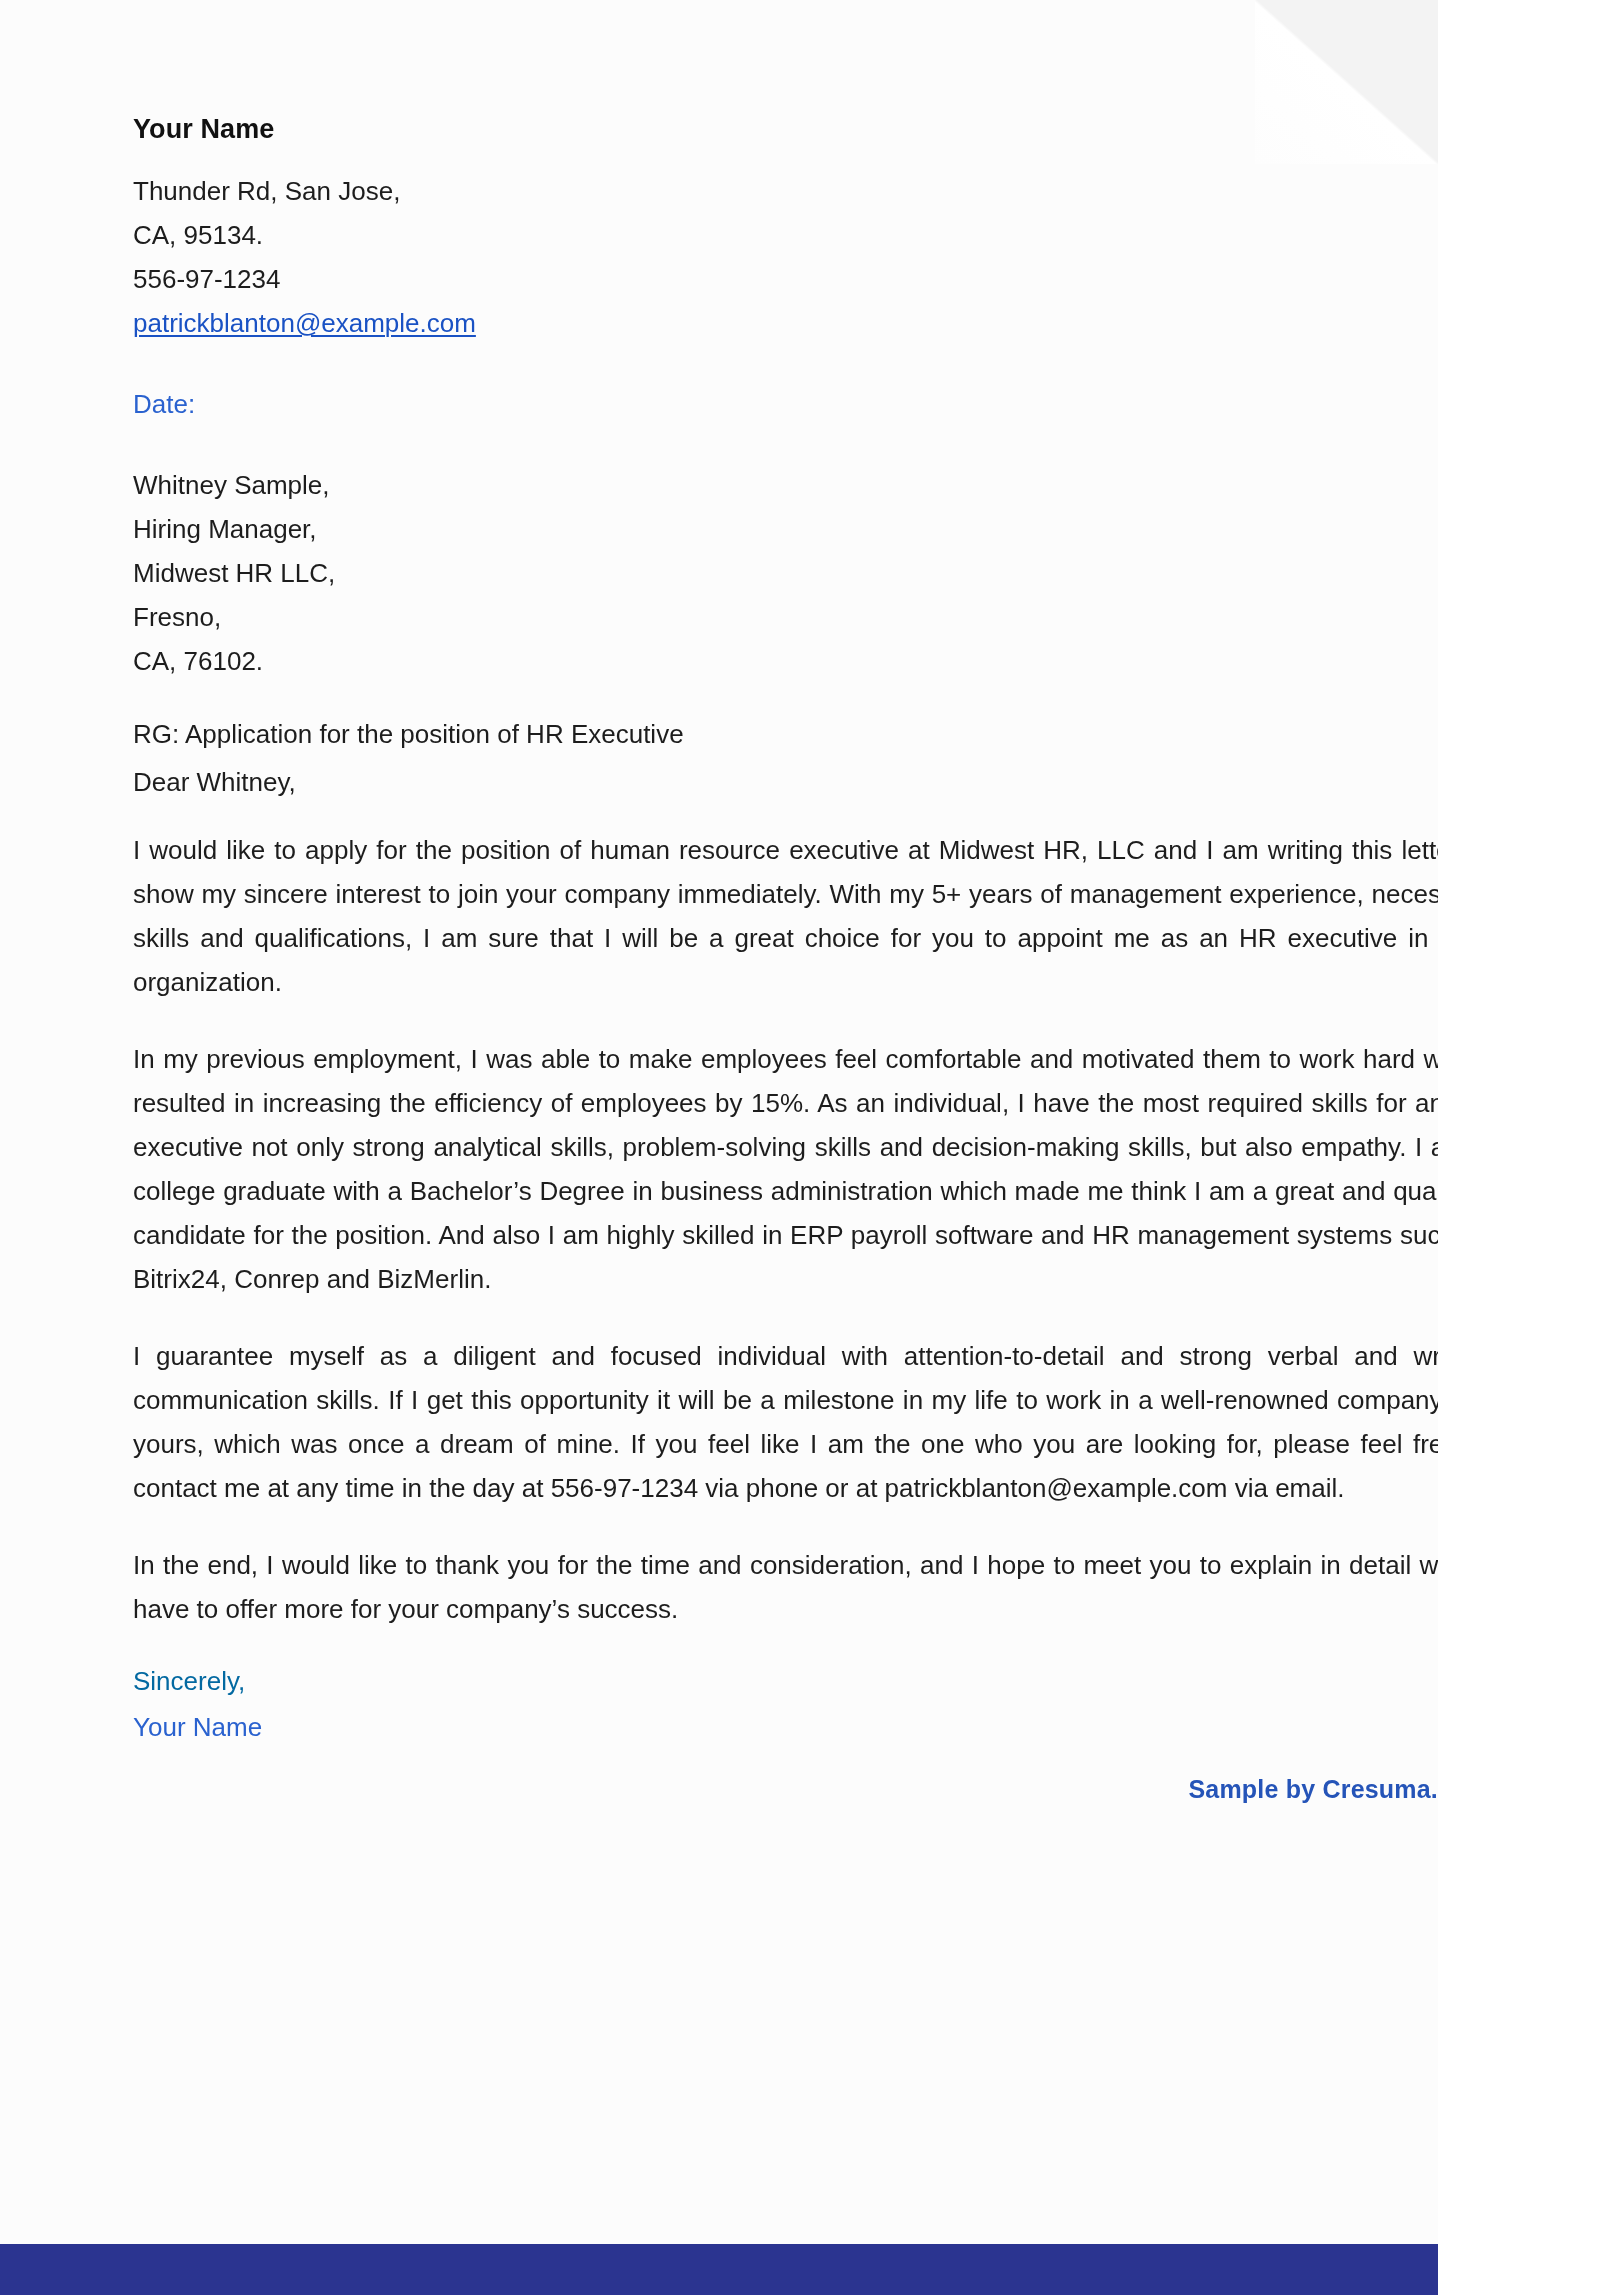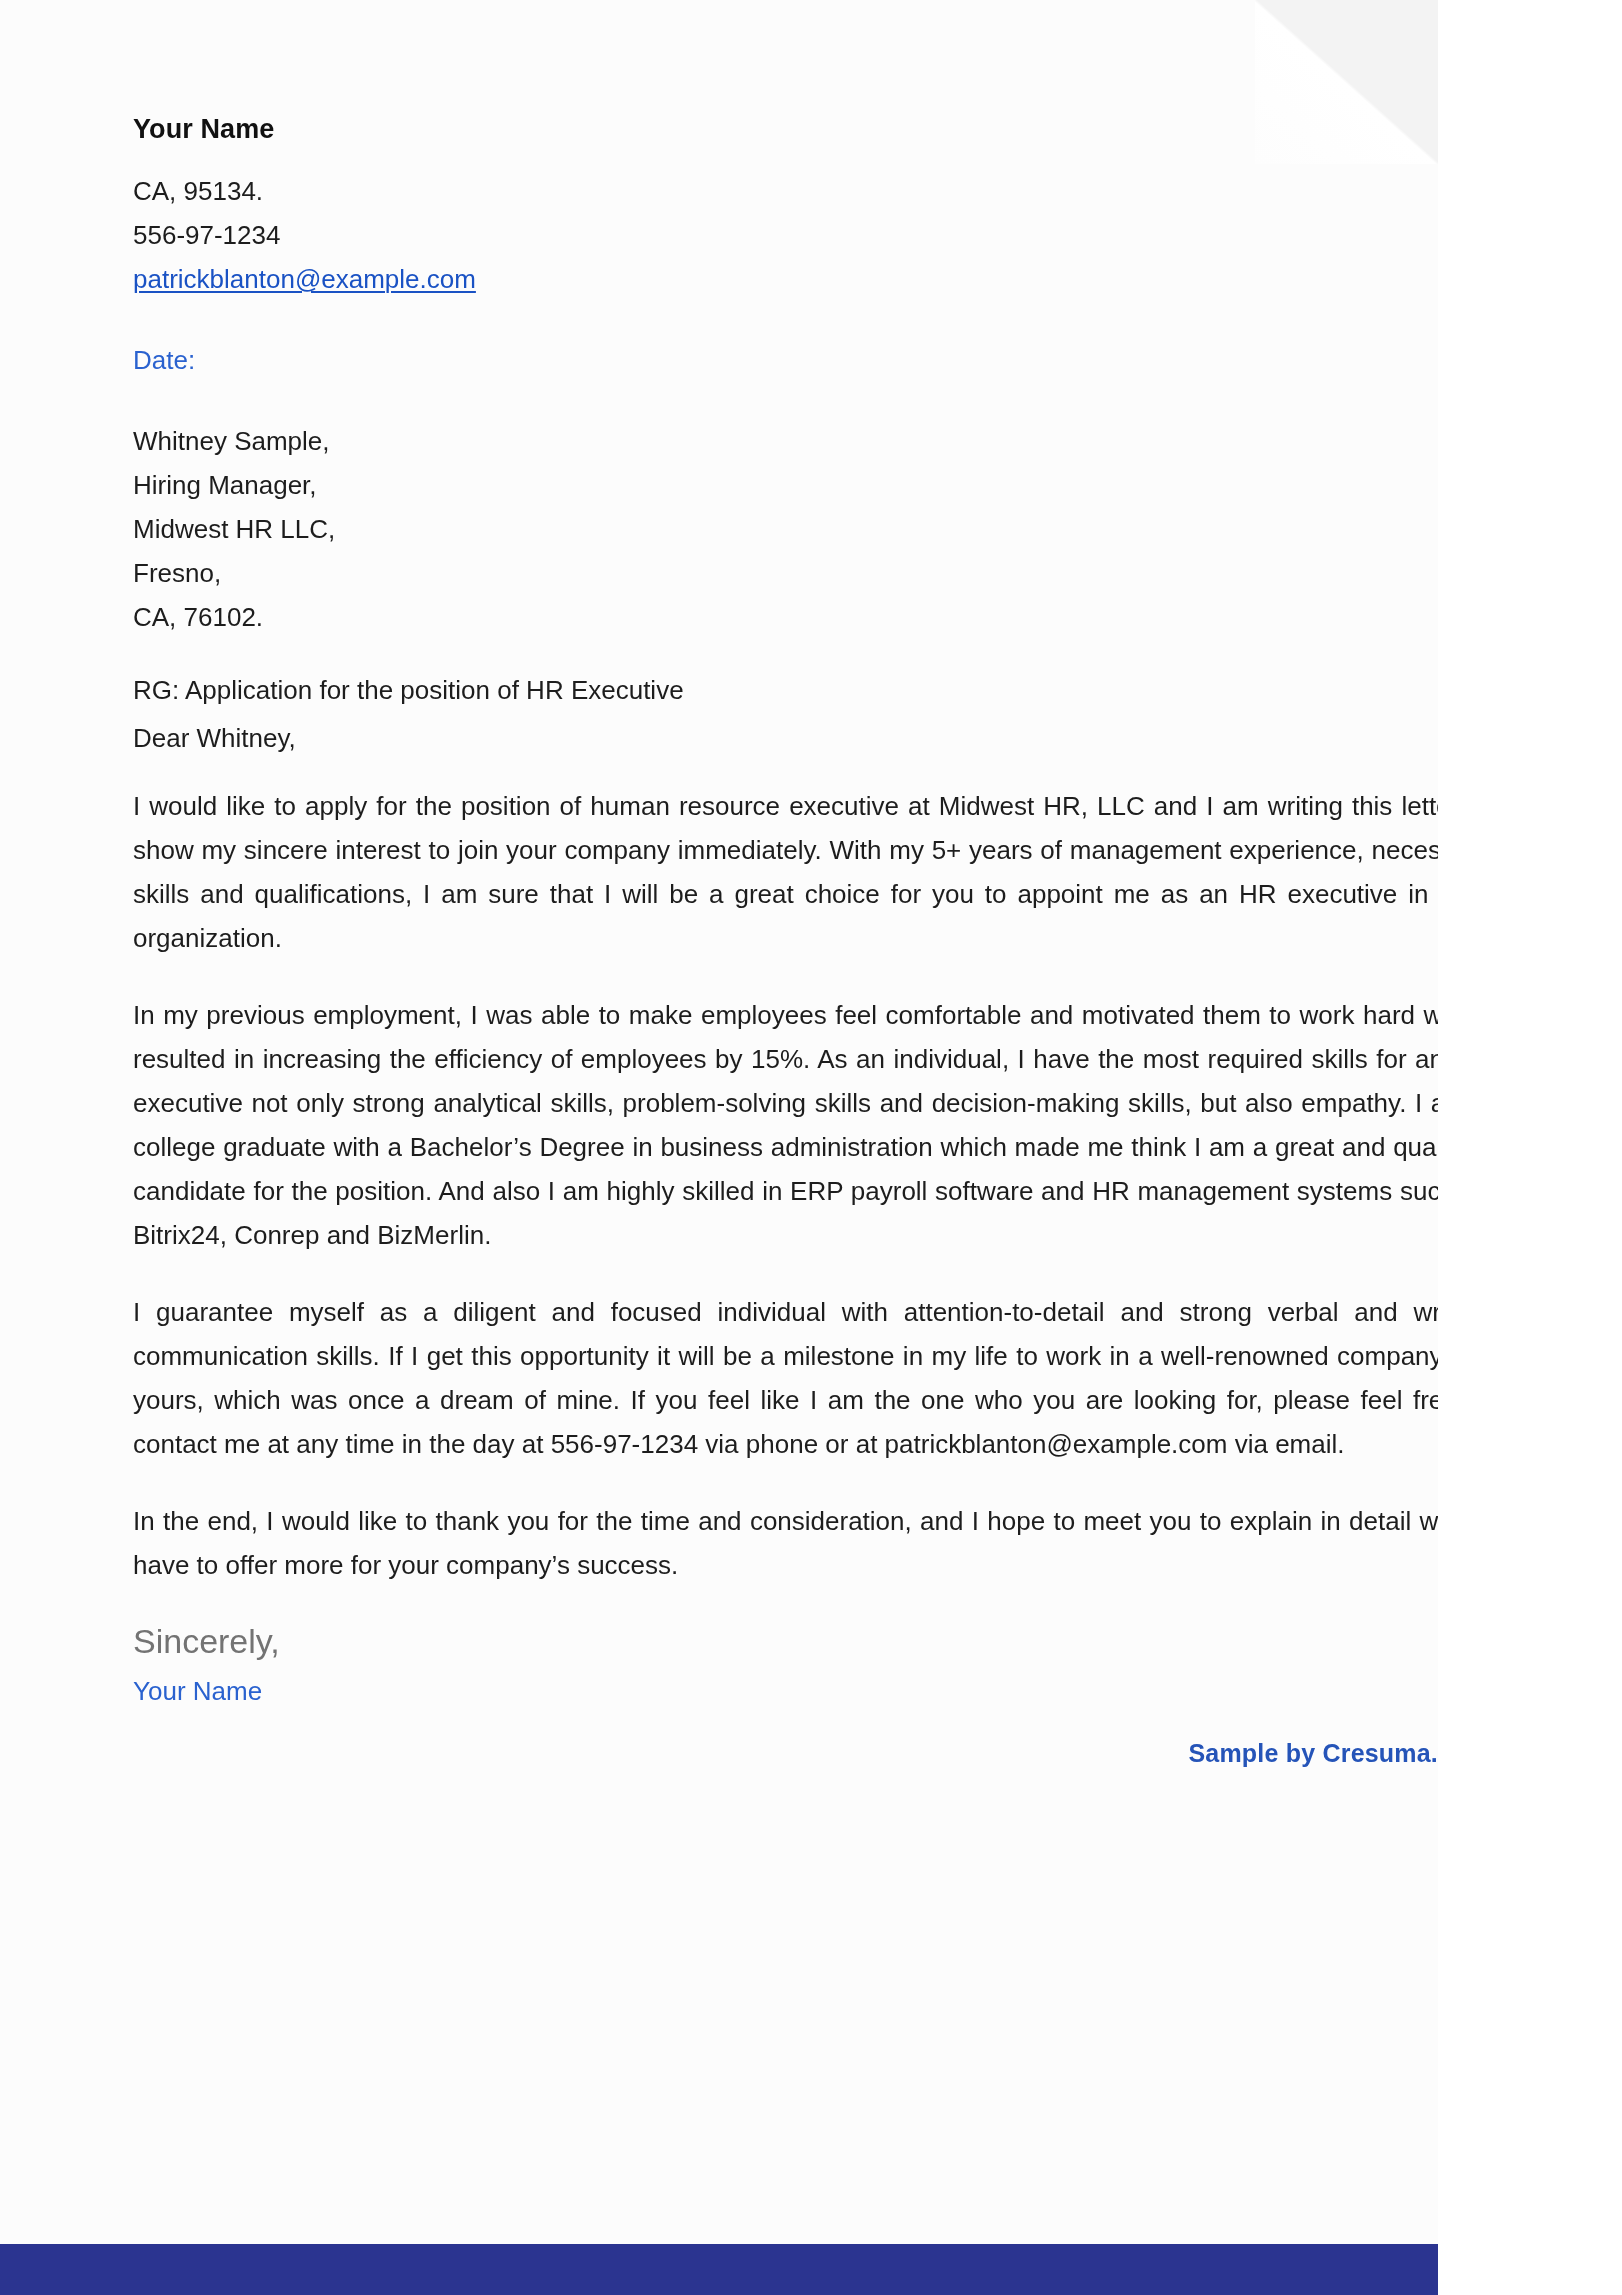--- a/index.html
+++ b/index.html
@@ -123,22 +123,22 @@
   .body-para {
     font-size: 26px;
     color: #1d1d1d;
     line-height: 44px;
     text-align: justify;
     text-justify: inter-word;
     margin: 33px 0 0 0;
   }
 
   .closing {
-    font-size: 34px;
-    color: #737373;
+    font-size: 26px;
+    color: #0369a1;
     line-height: 1.0;
     margin: 37px 0 0 0;
   }
 
   .signature-name {
     font-size: 26px;
     color: #2a62cf;
     line-height: 1.0;
     margin: 20px 0 0 0;
   }
@@ -158,20 +158,21 @@
 
 <div class="page">
 
   <div class="edge-strip"></div>
   <div class="corner-fold"></div>
 
   <div class="content">
 
     <div>
       <p class="sender-name">Your Name</p>
+      <p class="addr-line">Thunder Rd, San Jose,</p>
       <p class="addr-line">CA, 95134.</p>
       <p class="addr-line">556-97-1234</p>
       <div>
         <a class="email-link">patrickblanton@example.com</a>
       </div>
     </div>
 
     <p class="date-label">Date:</p>
 
     <div class="recipient-block">

